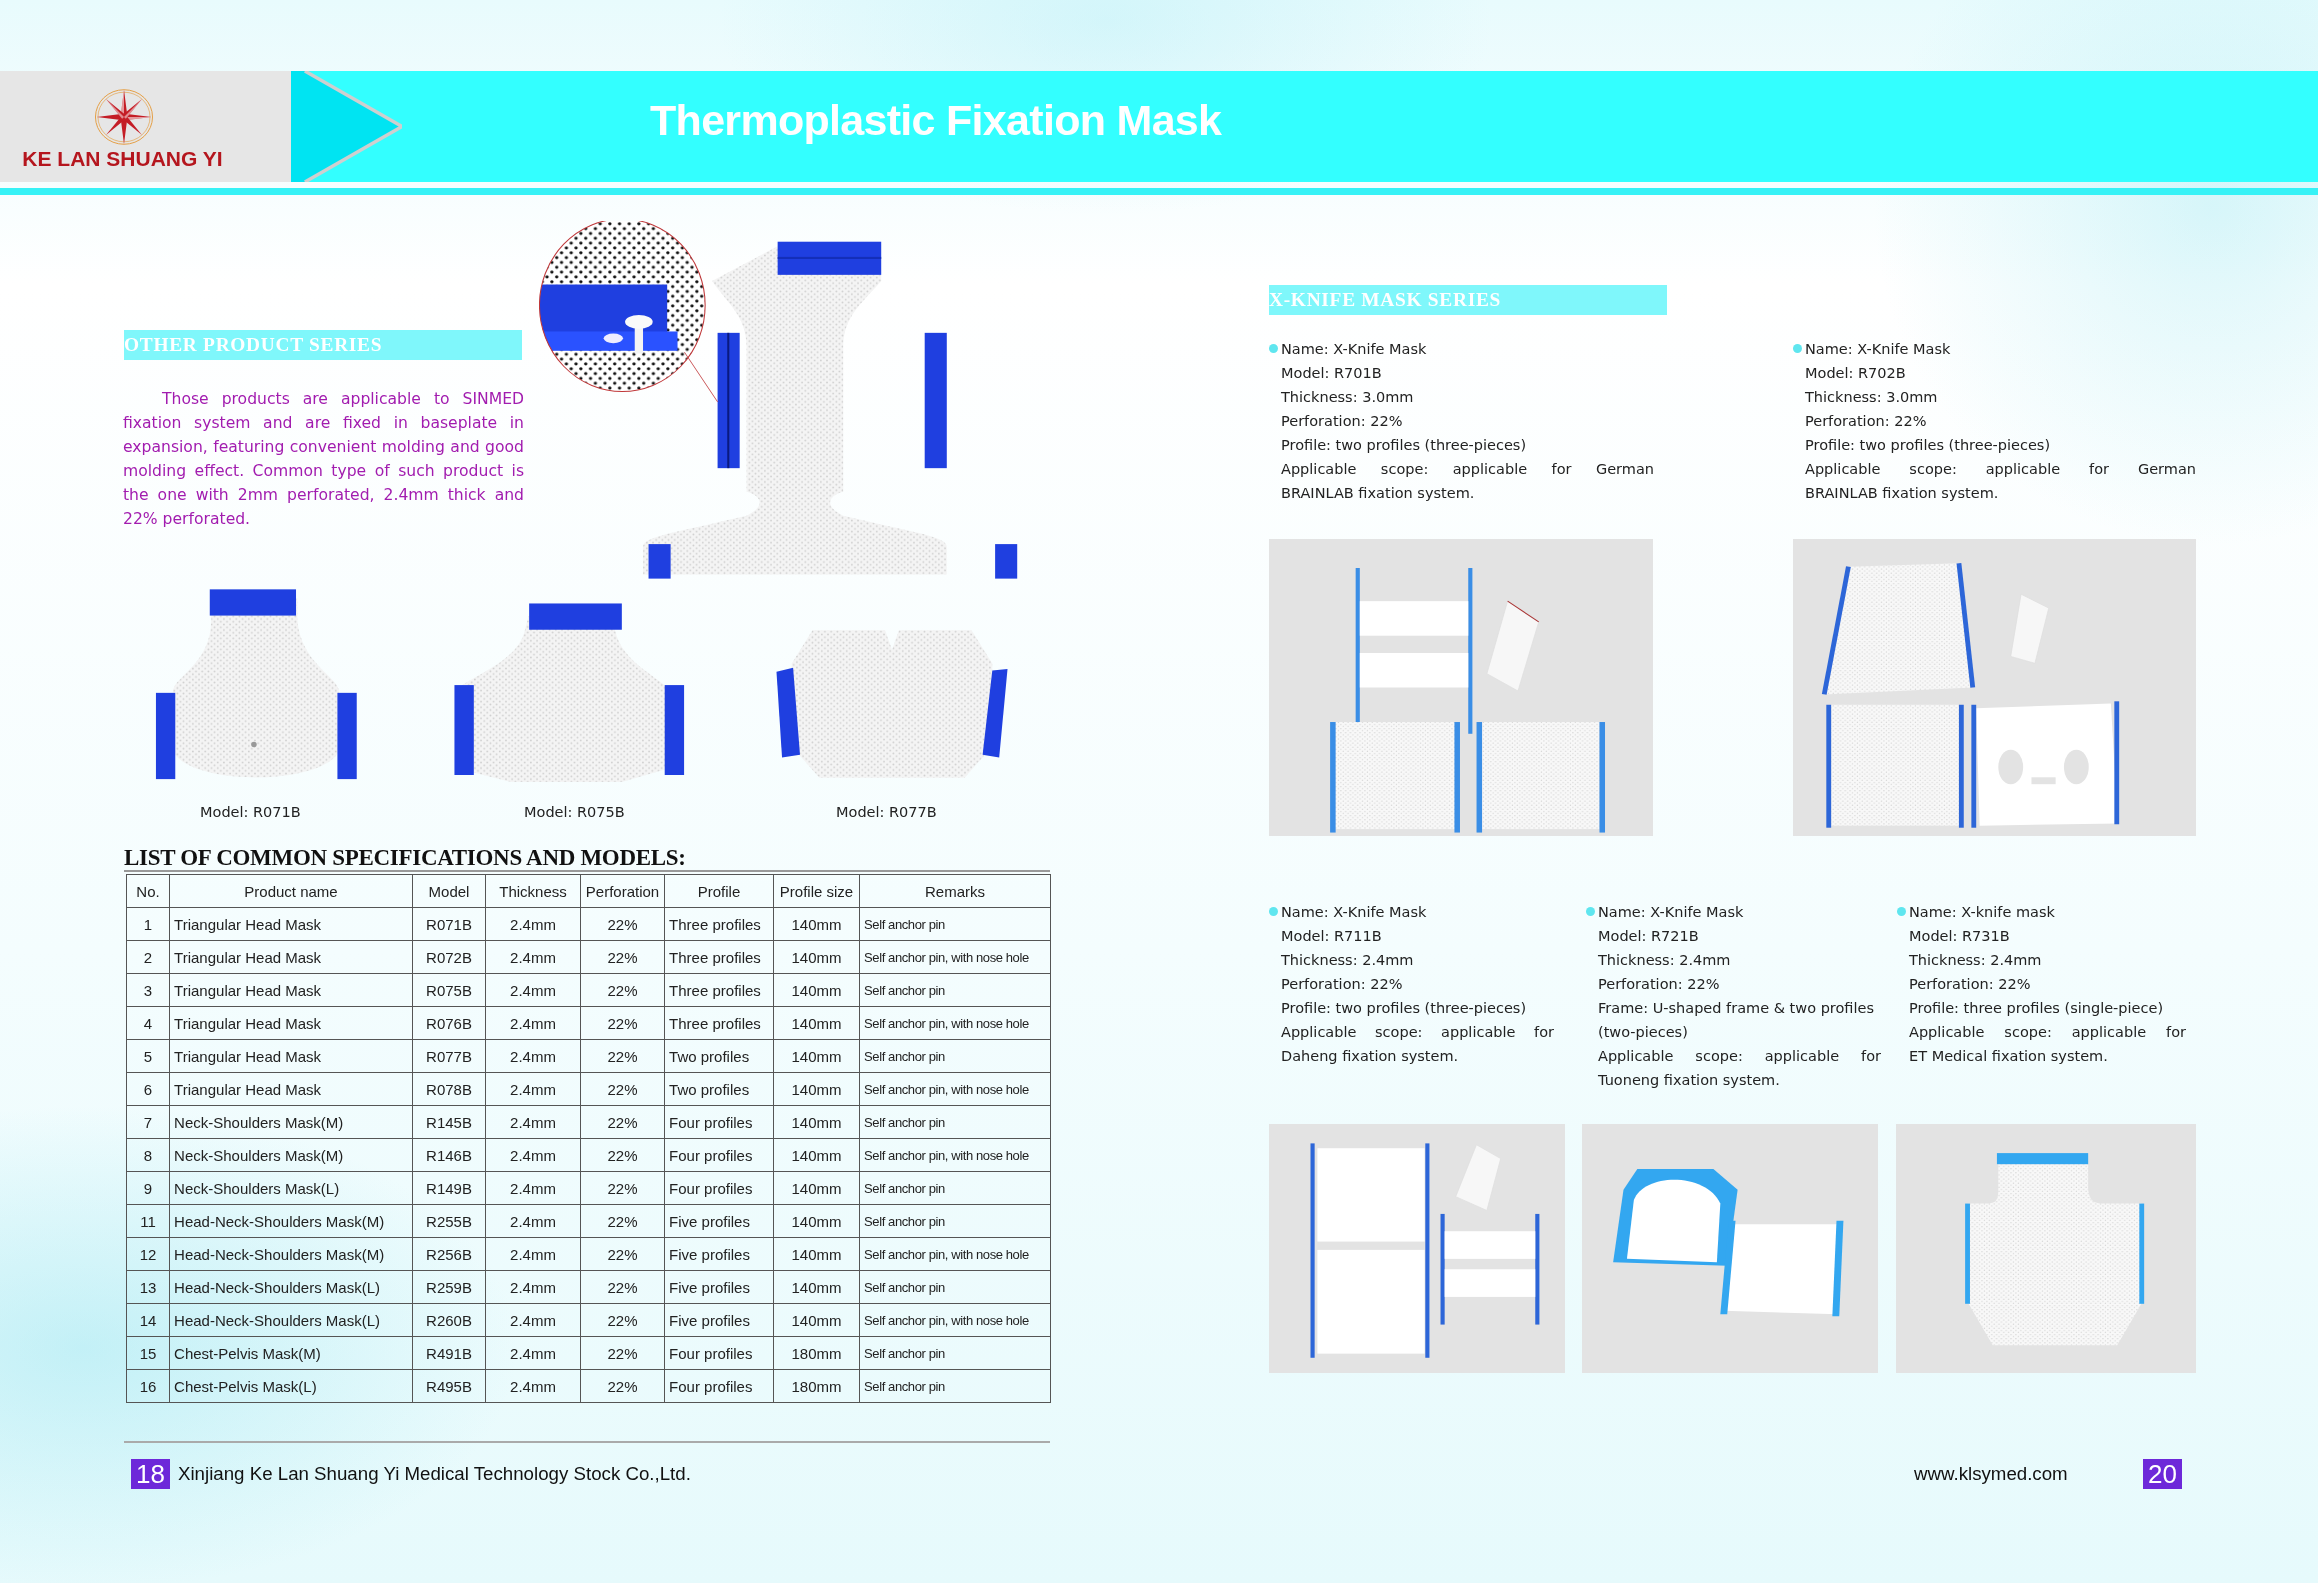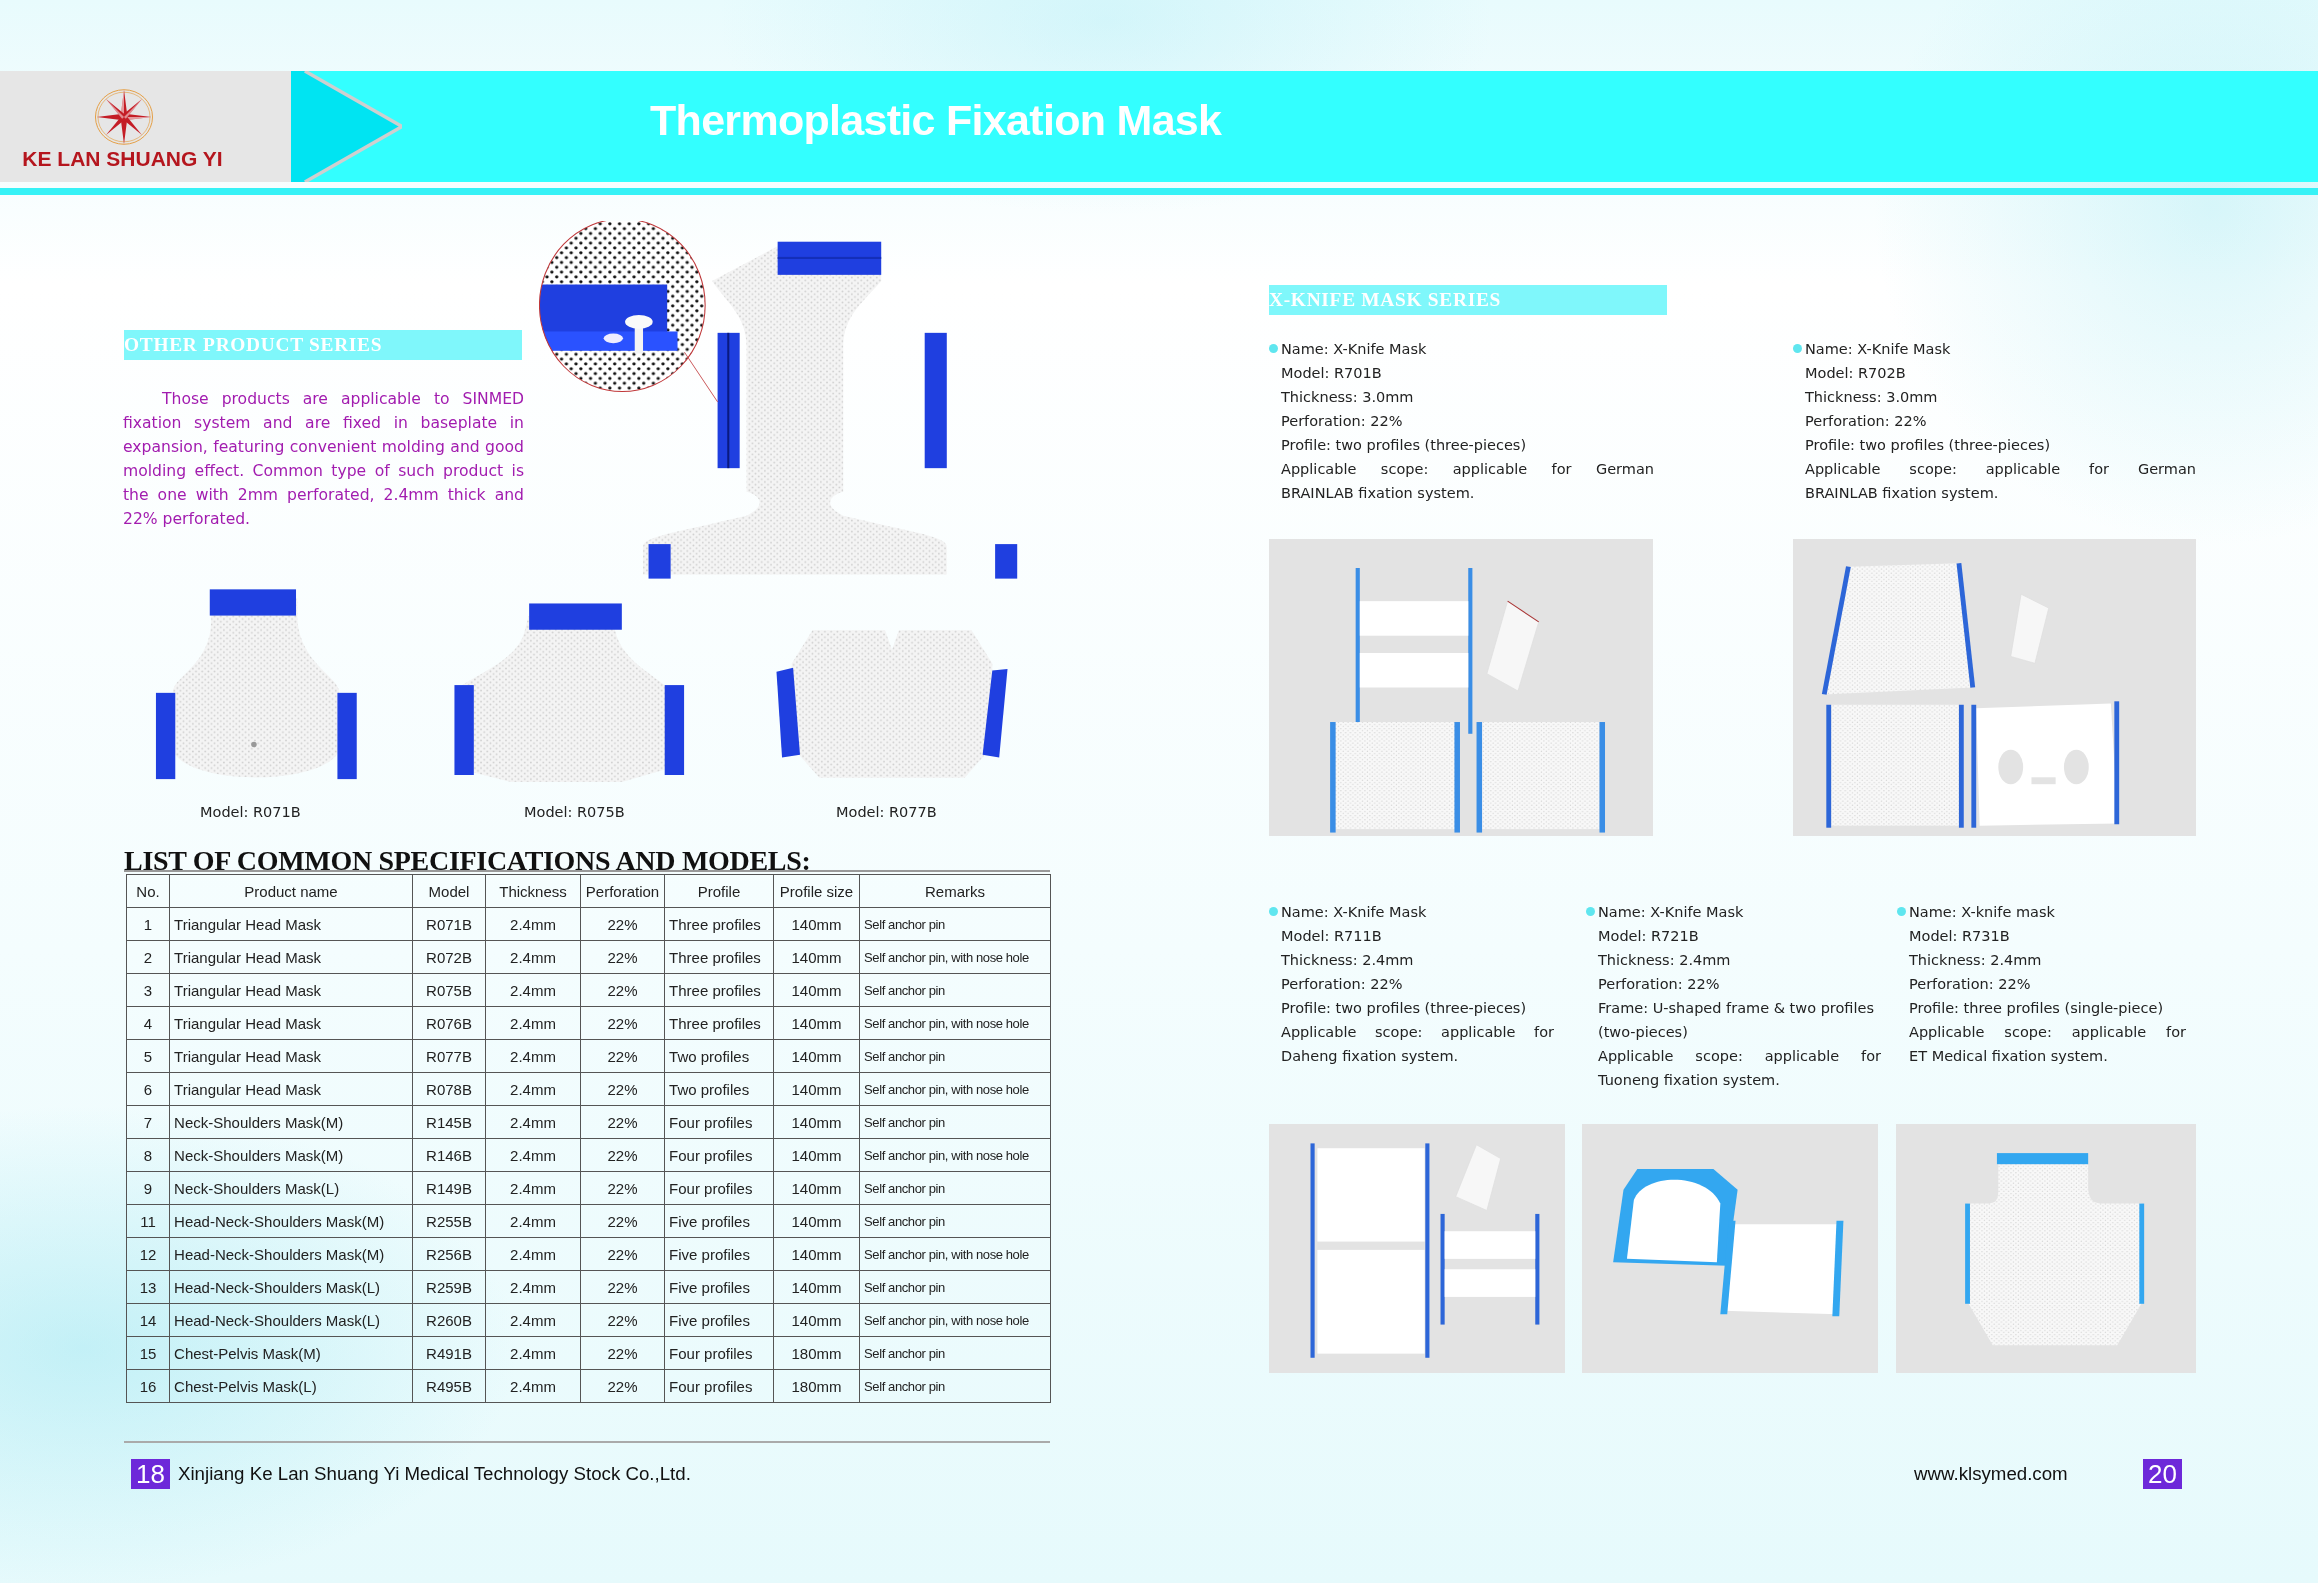--- a/index.html
+++ b/index.html
@@ -38,21 +38,21 @@
     text-align:justify; color:#a21caf; font-family:"DejaVu Sans", sans-serif;margin-top:21px; }
   .intro .indent { display:inline-block; width:39px; }
 
   
   .photo { position:absolute; }
   .mesh { fill:url(#meshPat); }
   .caption { position:absolute; font-size:14.5px; color:#222; font-family:"DejaVu Sans", sans-serif; }
 
   
   .list-title { position:absolute; left:124px; top:845px; font-family:"Liberation Serif", serif;
-    font-weight:700; font-size:28px; color:#111; letter-spacing:-0.3px; }
+    font-weight:700; font-size:23px; color:#111; letter-spacing:-0.3px; }
   .list-rule { position:absolute; left:124px; top:870px; width:926px; height:2.1px; background:#999; }
   table.spec { position:absolute; left:126px; top:874px; width:925px; border-collapse:collapse;
     font-family:"Liberation Sans", sans-serif; font-size:15px; color:#222; }
   table.spec th, table.spec td { border:1.4px solid #555; height:33px; padding:0 4.1px; white-space:nowrap; }
   table.spec th { font-weight:400; text-align:center; font-size:15px; }
   table.spec td.c { text-align:center; }
   table.spec td.l { text-align:left; }
   table.spec td.r { font-size:13px; letter-spacing:-0.4px; }
   .table-rule { position:absolute; left:124px; top:1441px; width:926px; height:2.1px; background:#aaa; }
 

